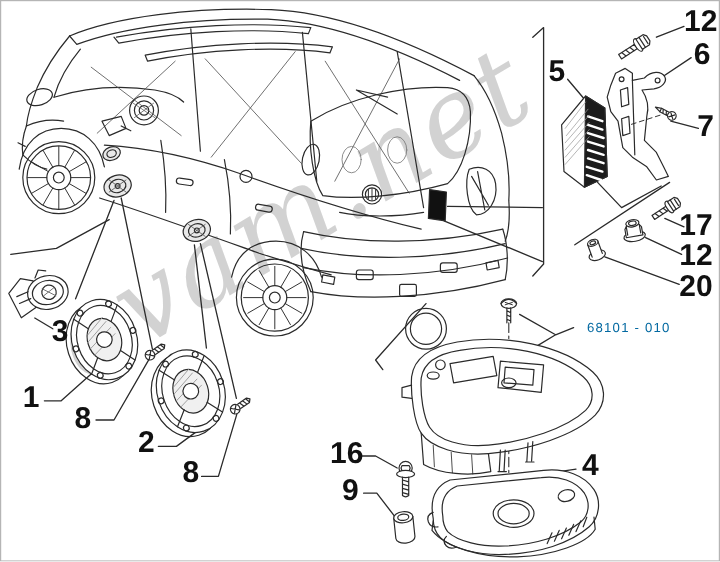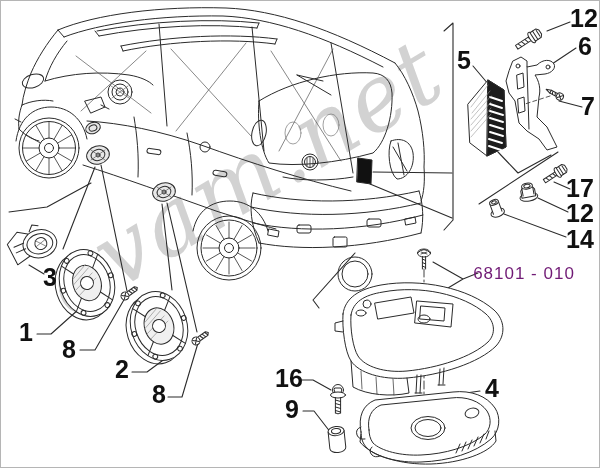--- a/index.html
+++ b/index.html
@@ -9,21 +9,21 @@
   .watermark{position:absolute;left:52px;top:238px;z-index:0;
              font-family:"DejaVu Serif",serif;font-style:italic;
              font-size:92px;color:#c7c7c7;opacity:.8;white-space:nowrap;
              transform:rotate(-31deg);transform-origin:0 50%;
              letter-spacing:2px;pointer-events:none;}
   svg.art{position:absolute;left:0;top:0;z-index:1;}
   .plbl{position:absolute;z-index:2;transform:translate(-50%,-50%);
         font-weight:700;font-size:25px;color:#111;line-height:1;
         white-space:nowrap;}
   .pcode{position:absolute;z-index:2;transform:translate(-50%,-50%);
-         font-weight:400;font-size:17px;color:#701a75;letter-spacing:1px;
+         font-weight:400;font-size:11px;color:#0369a1;letter-spacing:1px;
          white-space:nowrap;}
 </style>
 </head>
 <body>
 
 <div class="stage">
 
   <div class="watermark">evam.net</div>
 
   <svg class="art" width="600" height="468" viewBox="0 0 600 468">
@@ -315,17 +315,17 @@
   <div class="plbl" style="left:463px;top:59px">5</div>
   <div class="plbl" style="left:584px;top:45px">6</div>
   <div class="plbl" style="left:587px;top:105px">7</div>
   <div class="plbl" style="left:68px;top:348px">8</div>
   <div class="plbl" style="left:158px;top:393px">8</div>
   <div class="plbl" style="left:291px;top:408px">9</div>
   <div class="plbl" style="left:288px;top:377px">16</div>
   <div class="plbl" style="left:579px;top:212px">12</div>
   <div class="plbl" style="left:583px;top:17px">12</div>
   <div class="plbl" style="left:579px;top:187px">17</div>
-  <div class="plbl" style="left:579px;top:238px">14</div>
+  <div class="plbl" style="left:579px;top:238px">20</div>
 
   <div class="pcode" style="left:523px;top:273px">68101 - 010</div>
 
 </div>
 
 </body></html>

